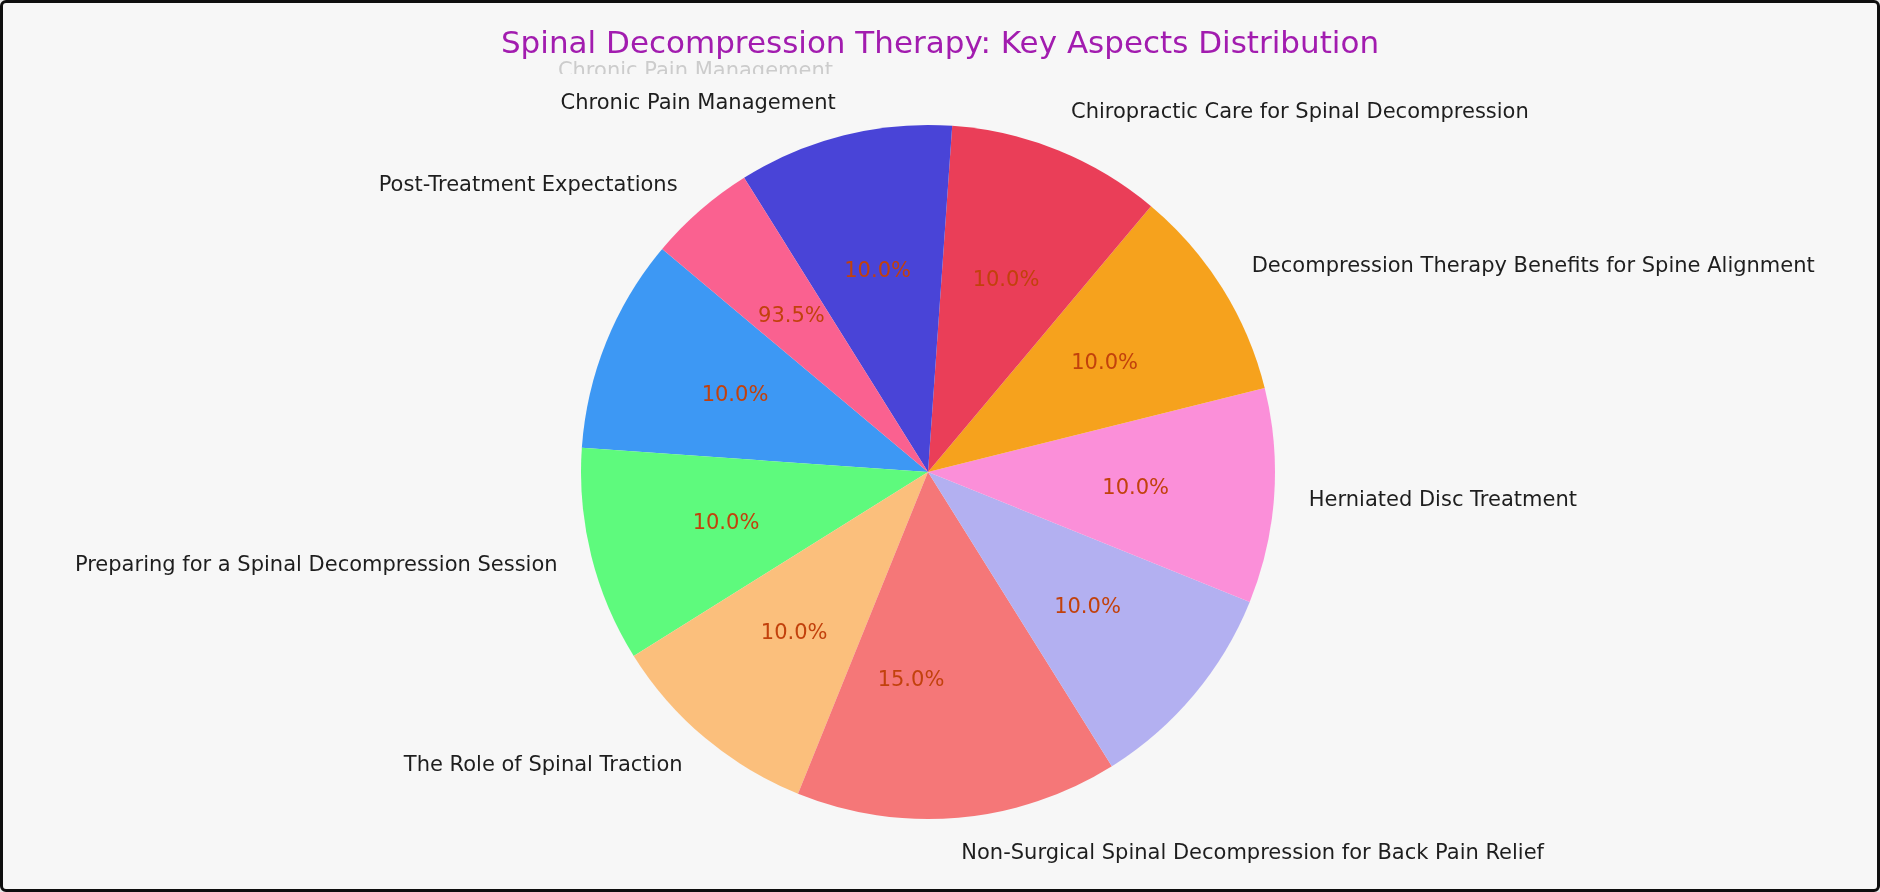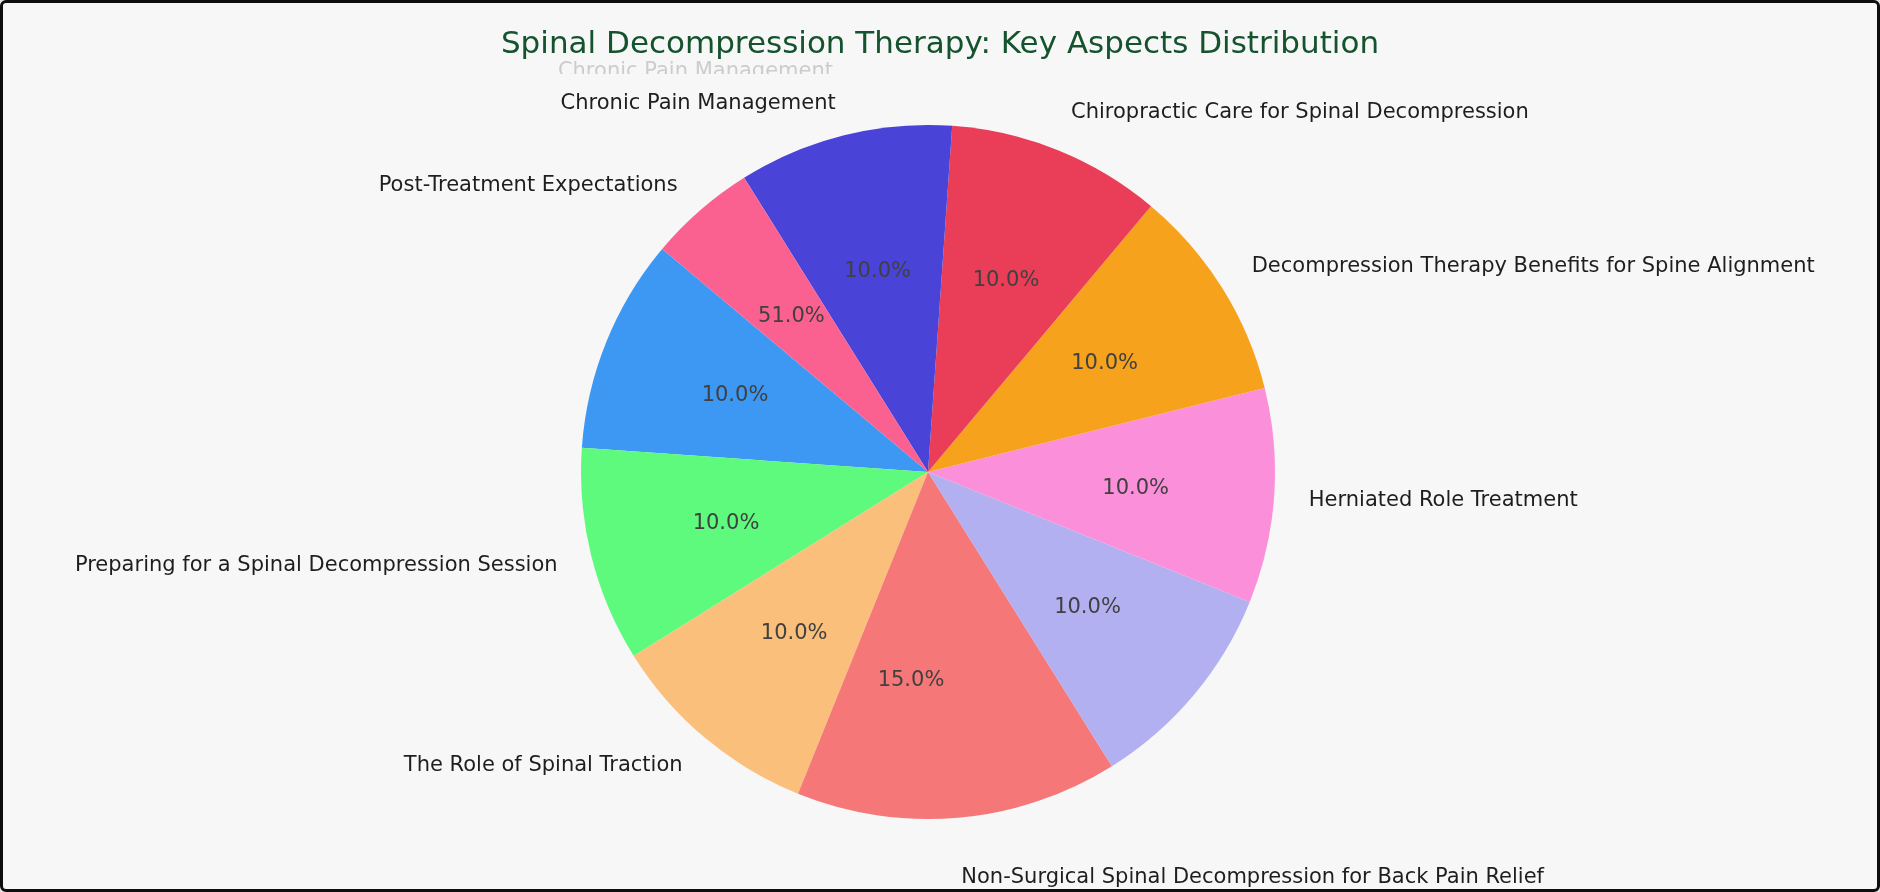--- a/index.html
+++ b/index.html
@@ -13,21 +13,21 @@
     border:3px solid #0e0e0e;
     border-radius:6px;
     box-sizing:border-box;
   }
   .chart-title{
     position:absolute;
     left:0;right:0;top:24px;
     text-align:center;
     font-size:31px;
     line-height:1.0;
-    color:#14532d;
+    color:#a21caf;
     letter-spacing:0px;
   }
   .ghost-label{
     position:absolute;
     left:830px;top:56px;
     transform:translateX(-100%);
     height:15px;overflow:hidden;
     font-size:21px;line-height:22px;
     color:#a9a9a9;opacity:.55;
     white-space:nowrap;
@@ -39,21 +39,21 @@
     font-size:21px;
     color:#1e1e1e;
     white-space:nowrap;
   }
   .ha-left{transform:translate(0,-50%);}
   .ha-right{transform:translate(-100%,-50%);}
   .pct{
     position:absolute;
     transform:translate(-50%,-50%);
     font-size:21px;
-    color:#404040;
+    color:#c2410c;
     white-space:nowrap;
   }
 </style>
 </head>
 <body>
 
 <div class="figure">
   <div class="chart-title">Spinal Decompression Therapy: Key Aspects Distribution</div>
 
   <div class="ghost-label">Chronic Pain Management</div>
@@ -71,26 +71,26 @@
       <path d="M 925 469 L 741.12 174.73 A 347 347 0 0 0 659.18 245.95 Z" fill="#fa6190"></path>
     </svg>
 
   <div class="label-layer">
       <div class="pct" style="left: 732px; top: 391px;">10.0%</div>
       <div class="pct" style="left: 723px; top: 519.4px;">10.0%</div>
       <div class="slice-label ha-right" style="left: 554.6px; top: 561.3px;">Preparing for a Spinal Decompression Session</div>
       <div class="pct" style="left: 791.2px; top: 628.5px;">10.0%</div>
       <div class="slice-label ha-right" style="left: 679.6px; top: 761.4px;">The Role of Spinal Traction</div>
       <div class="pct" style="left: 908px; top: 676.4px;">15.0%</div>
-      <div class="slice-label ha-left" style="left: 958.3px; top: 849.2px; margin-top: 24px;">Non-Surgical Spinal Decompression for Back Pain Relief</div>
+      <div class="slice-label ha-left" style="left: 958.3px; top: 849.2px;">Non-Surgical Spinal Decompression for Back Pain Relief</div>
       <div class="pct" style="left: 1084.5px; top: 602.8px;">10.0%</div>
       <div class="pct" style="left: 1132.7px; top: 483.5px;">10.0%</div>
-      <div class="slice-label ha-left" style="left: 1305.8px; top: 495.6px;">Herniated Role Treatment</div>
+      <div class="slice-label ha-left" style="left: 1305.8px; top: 495.6px;">Herniated Disc Treatment</div>
       <div class="pct" style="left: 1101.6px; top: 358.7px;">10.0%</div>
       <div class="slice-label ha-left" style="left: 1248.7px; top: 262px;">Decompression Therapy Benefits for Spine Alignment</div>
       <div class="pct" style="left: 1003px; top: 276px;">10.0%</div>
       <div class="slice-label ha-left" style="left: 1068px; top: 108px;">Chiropractic Care for Spinal Decompression</div>
       <div class="pct" style="left: 874.6px; top: 267px;">10.0%</div>
       <div class="slice-label ha-right" style="left: 832.7px; top: 98.6px;">Chronic Pain Management</div>
-      <div class="pct" style="left: 788.4px; top: 311.9px;">51.0%</div>
+      <div class="pct" style="left: 788.4px; top: 311.9px;">93.5%</div>
       <div class="slice-label ha-right" style="left: 674.6px; top: 180.9px;">Post-Treatment Expectations</div>
     </div>
 </div>
 
 </body></html>

